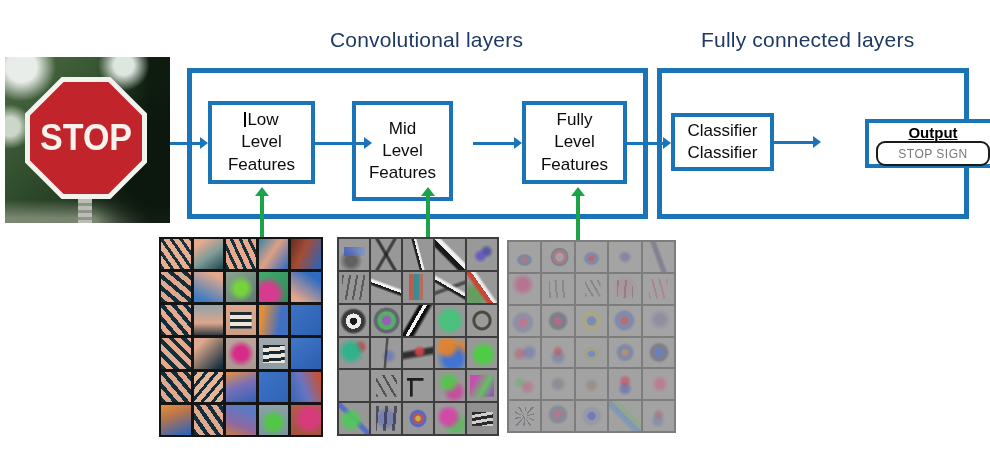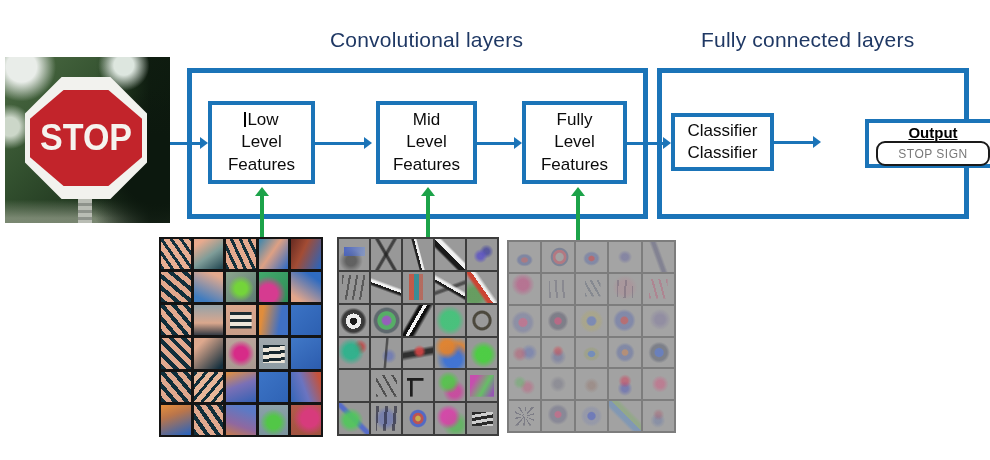--- a/index.html
+++ b/index.html
@@ -14,21 +14,21 @@
   
   .bigbox{position:absolute;border:5px solid var(--blue);background:#fff;box-sizing:border-box;}
   .conv-box{left:187px;top:68px;width:461px;height:151px;}
   .fc-box{left:657px;top:68px;width:312px;height:151px;}
 
   
   .fbox{position:absolute;border:4px solid var(--blue);background:#fff;box-sizing:border-box;
         display:flex;flex-direction:column;align-items:center;justify-content:center;
         font-size:17px;line-height:1.3;color:#0b0b0b;text-align:center;}
   .low-box{left:208px;top:101px;width:107px;height:83px;}
-  .mid-box{left:376px;top:101px;width:101px;height:83px;}
+  .mid-box{left:352px;top:101px;width:101px;height:100px;}
   .high-box{left:522px;top:101px;width:105px;height:83px;}
   .cls-box{left:671px;top:113px;width:103px;height:58px;font-size:17px;}
   .caret{display:inline-block;width:2px;height:15px;background:#000;margin-right:1px;vertical-align:-2px;}
 
   
   .out-box{position:absolute;left:821px;top:119px;width:136px;height:49px;
            border:4px solid var(--blue);background:#fff;box-sizing:border-box;text-align:center;margin-left:44px;}
   .out-label{font-size:15px;font-weight:bold;color:#000;text-decoration:underline;margin-top:1px;}
   .out-pill{margin:0 7px;height:21px;border:2px solid #1a1a1a;border-radius:9px;
             display:flex;align-items:center;justify-content:center;
@@ -63,21 +63,21 @@
            radial-gradient(circle at 92% 68%,#0c180e 0 18%,rgba(12,24,14,0) 42%),
            linear-gradient(90deg,rgba(0,0,0,0) 55%,rgba(9,20,11,.85) 88%),
            linear-gradient(180deg,rgba(0,0,0,0) 86%,rgba(148,158,138,.75) 97%),
            linear-gradient(135deg,#4d6c44 0%,#33512f 38%,#20361f 70%,#47683f 100%);}
   .post{position:absolute;left:73px;top:135px;width:14px;height:31px;
         background:repeating-linear-gradient(180deg,#b9bdb4 0 4px,#8e938b 4px 7px);}
   .octagon{position:absolute;left:20px;top:20px;width:122px;height:122px;
            background:#f2f2ee;
            clip-path:polygon(30% 0,70% 0,100% 30%,100% 70%,70% 100%,30% 100%,0 70%,0 30%);
            display:flex;align-items:center;justify-content:center;}
-  .octagon-inner{width:112px;height:96px;background:var(--sign-red);
+  .octagon-inner{width:112px;height:112px;background:var(--sign-red);
            clip-path:polygon(30% 0,70% 0,100% 30%,100% 70%,70% 100%,30% 100%,0 70%,0 30%);
            display:flex;align-items:center;justify-content:center;}
   .stop-text{color:#f5f3ee;font-weight:bold;font-size:37px;letter-spacing:0px;
              font-family:"Liberation Sans",sans-serif;transform:scaleX(.92);}
 
   
   .grid{position:absolute;display:grid;grid-template-columns:repeat(5,1fr);
         grid-template-rows:repeat(6,1fr);box-sizing:border-box;}
   .grid .cell{width:100%;height:100%;}
   .grid-low{left:159px;top:237px;width:164px;height:200px;background:#141414;gap:3px;padding:2px;}

